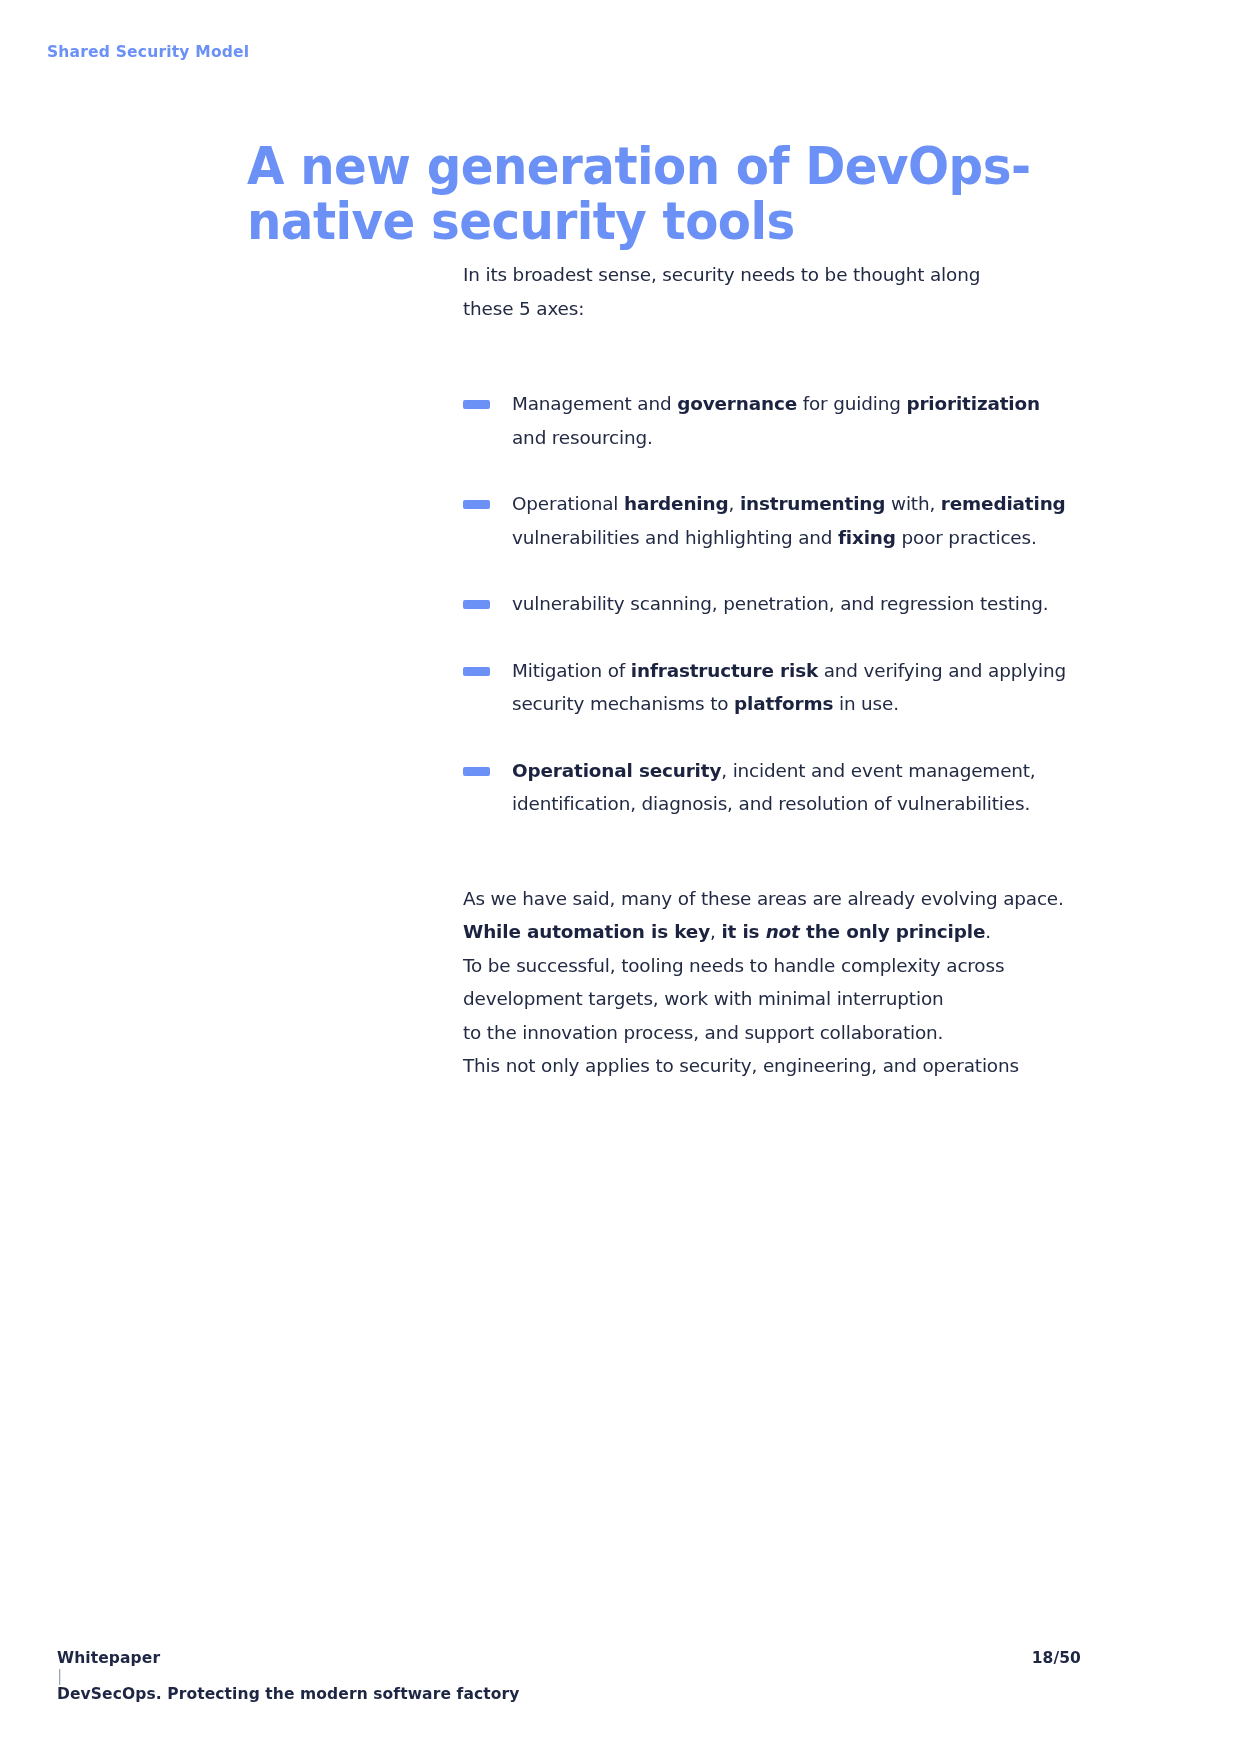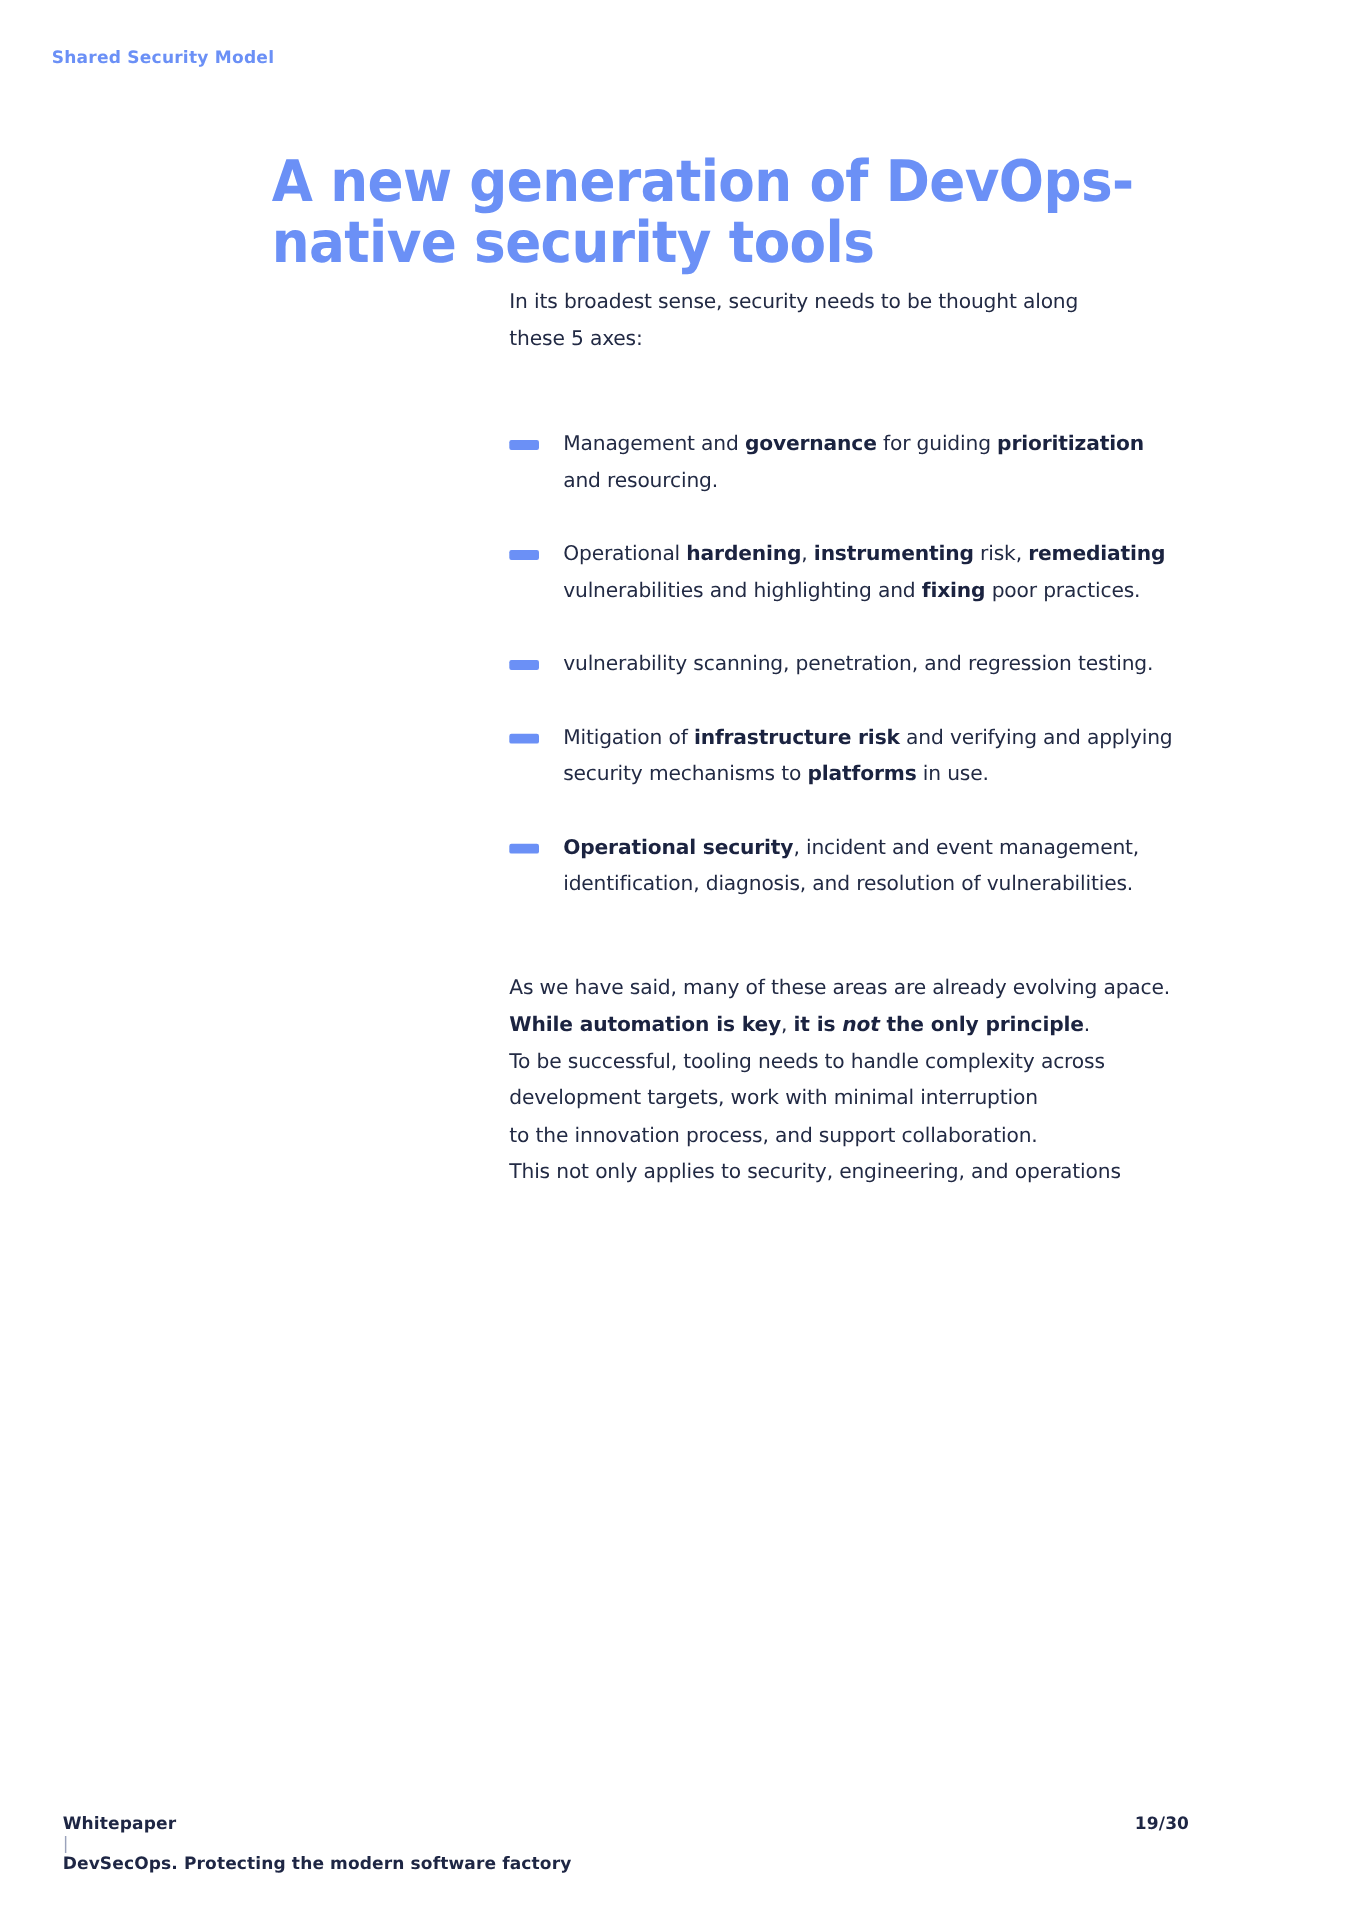--- a/index.html
+++ b/index.html
@@ -150,21 +150,21 @@
         <span class="bullet-dash"></span>
         <span class="axes-text">
           <span class="ln"><span>Management and </span><b>governance</b><span> for guiding </span><b>prioritization</b></span>
           <span class="ln">and resourcing.</span>
         </span>
       </li>
 
       <li class="axes-item">
         <span class="bullet-dash"></span>
         <span class="axes-text">
-          <span class="ln"><span>Operational </span><b>hardening</b><span>, </span><b>instrumenting</b><span> risk, </span><b>remediating</b></span>
+          <span class="ln"><span>Operational </span><b>hardening</b><span>, </span><b>instrumenting</b><span> with, </span><b>remediating</b></span>
           <span class="ln"><span>vulnerabilities and highlighting and </span><b>fixing</b><span> poor practices.</span></span>
         </span>
       </li>
 
       <li class="axes-item">
         <span class="bullet-dash"></span>
         <span class="axes-text">
           <span class="ln">vulnerability scanning, penetration, and regression testing.</span>
         </span>
       </li>
@@ -197,16 +197,16 @@
     </p>
 
   </div>
 
   <div class="footer">
     <div class="footer-left">
       <span>Whitepaper</span>
       <span class="footer-sep">|</span>
       <span>DevSecOps. Protecting the modern software factory</span>
     </div>
-    <div class="footer-page">19/30</div>
+    <div class="footer-page">18/50</div>
   </div>
 
 </div>
 
 </body></html>

